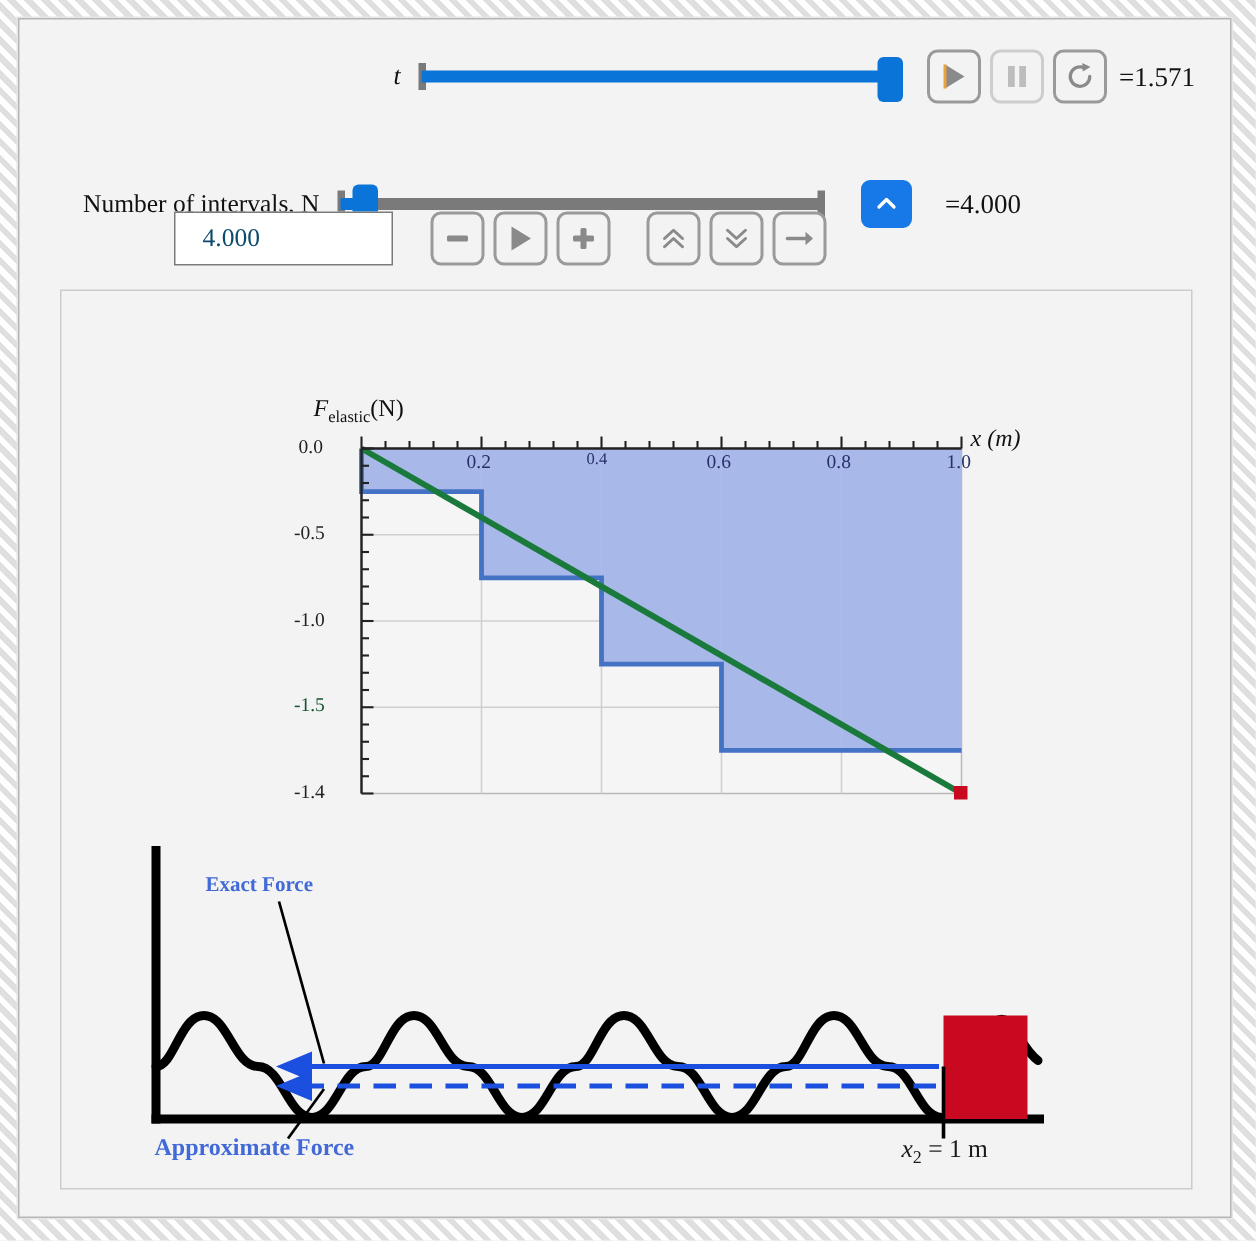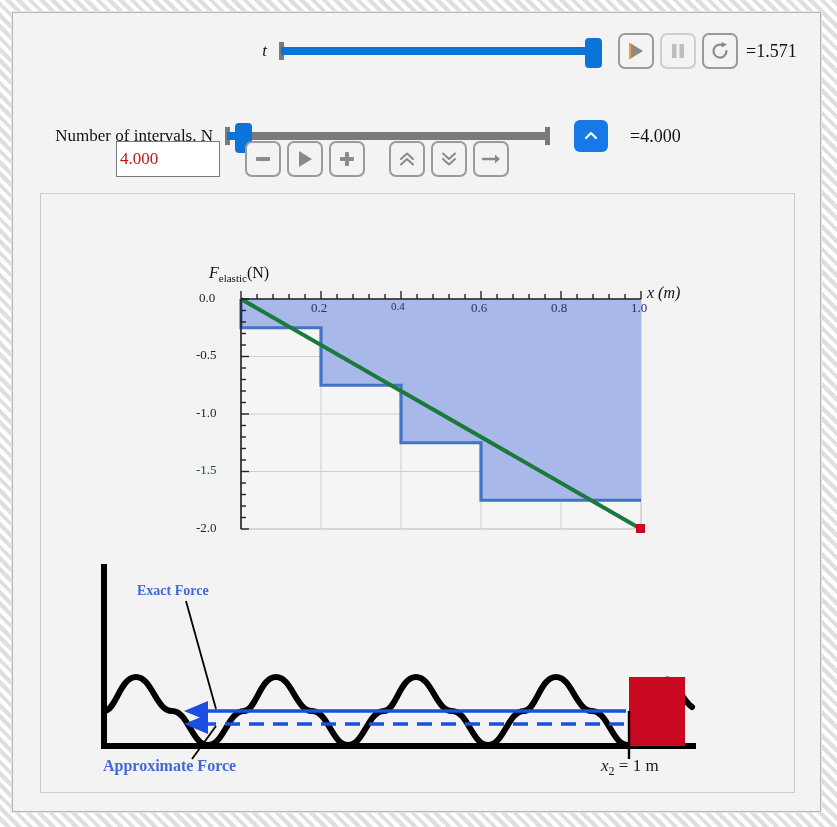--- a/index.html
+++ b/index.html
@@ -46,23 +46,23 @@
   .gap{margin-left:18px;}
 
   
   .bluebtn{
     width:34px;height:32px;border-radius:6px;background:#1778e8;
     display:flex;align-items:center;justify-content:center;
   }
 
   
   .numfield{
-    width:104px;height:36px;box-sizing:border-box;background:#fff;
+    width:146px;height:36px;box-sizing:border-box;background:#fff;
     border:1px solid #7a7a7a;display:flex;align-items:center;
-    padding-left:3px;font-size:17px;color:#b91c1c;font-family:"Liberation Serif",serif;
+    padding-left:18px;font-size:17px;color:#0c4a6e;font-family:"Liberation Serif",serif;
   }
 
   
   #stage{
     position:absolute;left:27px;top:180px;width:755px;height:600px;
     background:#f3f3f3;border:1px solid #cccccc;box-sizing:border-box;
   }
   #plotwrap{position:absolute;left:165px;top:70px;width:460px;height:270px;}
   #springwrap{position:absolute;left:55px;top:365px;width:660px;height:225px;}
 
@@ -254,21 +254,21 @@
           <line x1="403" y1="35" x2="403" y2="30"></line>
           <line x1="419" y1="35" x2="419" y2="30"></line>
           <line x1="435" y1="35" x2="435" y2="27"></line>
         </g>
       </svg>
 
       <div class="ttl" style="left:-7px;top:26px;font-size:13px;color:#222;">0.0</div>
       <div class="ttl" style="left:-10px;top:83px;font-size:13px;color:#222;text-align:right;">-0.5</div>
       <div class="ttl" style="left:-10px;top:141px;font-size:13px;color:#222;">-1.0</div>
       <div class="ttl" style="left:-10px;top:198px;font-size:13px;color:#14532d;">-1.5</div>
-      <div class="ttl" style="left:-10px;top:256px;font-size:13px;color:#222;">-2.0</div>
+      <div class="ttl" style="left:-10px;top:256px;font-size:13px;color:#222;">-1.4</div>
 
       <div class="ttl" style="left:105px;top:36px;font-size:13px;color:#26306b;">0.2</div>
       <div class="ttl" style="left:185px;top:36px;font-size:11px;color:#26306b;">0.4</div>
       <div class="ttl" style="left:265px;top:36px;font-size:13px;color:#26306b;">0.6</div>
       <div class="ttl" style="left:345px;top:36px;font-size:13px;color:#26306b;text-align:center;">0.8</div>
       <div class="ttl" style="left:425px;top:36px;font-size:13px;color:#26306b;">1.0</div>
 
       <div class="ttl" style="left:3px;top:0px;font-size:16px;color:#111;">
         <span style="font-style:italic;">F</span><span style="font-size:11px;vertical-align:sub;">elastic</span><span>(N)</span>
       </div>

